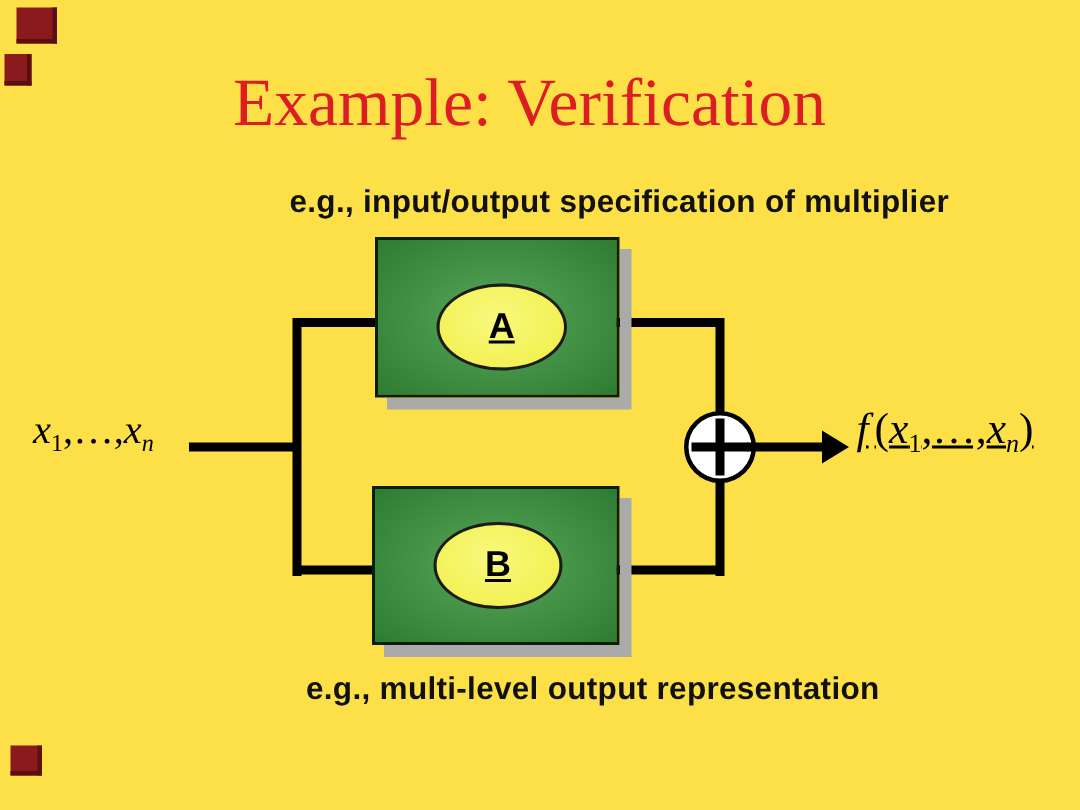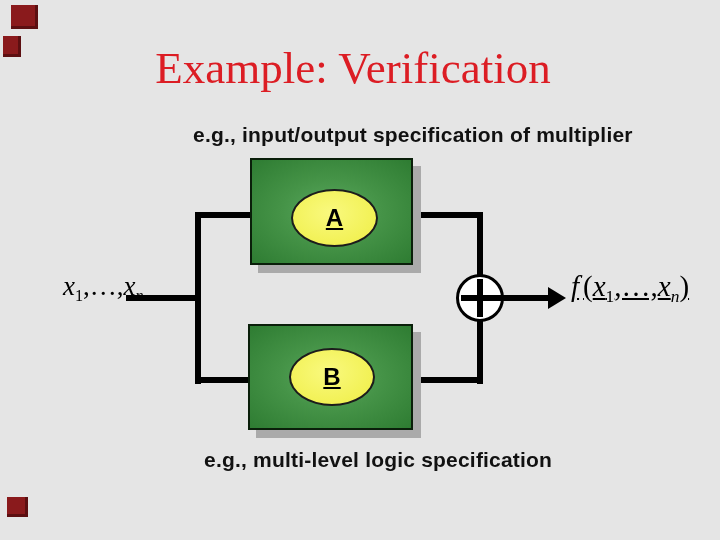--- a/index.html
+++ b/index.html
@@ -1,17 +1,17 @@
 <!DOCTYPE html>
 <html><head>
 <meta charset="utf-8">
 <style>
   html,body { margin:0; padding:0; background:#fff; }
   .slide {
-    position:relative; width:720px; height:540px; background:#e5e5e5;
+    position:relative; width:720px; height:540px; background:#fde047;
     overflow:hidden; font-family:"Liberation Sans", sans-serif;
   }
 
   
   .deco { position:absolute; background:#8a1a1c;
           border-right:3px solid #5c0f11; border-bottom:3px solid #5c0f11; }
   .deco.sq1 { left:11px; top:5px;  width:24px; height:21px; }
   .deco.sq2 { left:3px;  top:36px; width:15px; height:18px; }
   .deco.sq3 { left:7px;  top:497px; width:18px; height:17px; }
 
@@ -71,40 +71,40 @@
     box-sizing:content-box; border:3px solid #000; border-radius:50%; background:#fff;
   }
   .plus-h { left:461px; top:295px; width:38px; height:6px; }
   .plus-v { left:477px; top:279px; width:6px;  height:38px; }
 
   
   .sig {
     position:absolute; font-family:"Liberation Serif", serif; color:#000;
     white-space:nowrap;
   }
-  .sig.in  { left:22px;  top:271px; font-size:27px;margin-left:41px; }
+  .sig.in  { left:22px;  top:271px; font-size:27px; }
   .sig.out { left:571px; top:270px; font-size:29px;text-decoration:underline; }
   .sig .mi { font-style:italic; }
   .sig sub { font-size:0.60em; vertical-align:-0.35em; font-style:normal; line-height:0; }
   .sig sub.it { font-style:italic; }
   .sig .paren { font-style:normal; }
   .sig .fn { font-style:italic; padding-right:4px; }
 </style>
 </head>
 <body>
 
 <div class="slide">
 
   <div class="deco sq1"></div>
   <div class="deco sq2"></div>
   <div class="deco sq3"></div>
 
   <div class="title">Example: Verification</div>
   <div class="caption top">e.g., input/output specification of multiplier</div>
-  <div class="caption bottom">e.g., multi-level logic specification</div>
+  <div class="caption bottom">e.g., multi-level output representation</div>
 
   <div class="wire w-in"></div>
   <div class="wire w-vleft"></div>
   <div class="wire w-tl"></div>
   <div class="wire w-bl"></div>
   <div class="wire w-tr"></div>
   <div class="wire w-vright"></div>
   <div class="wire w-br"></div>
 
   <div class="module a"></div>

